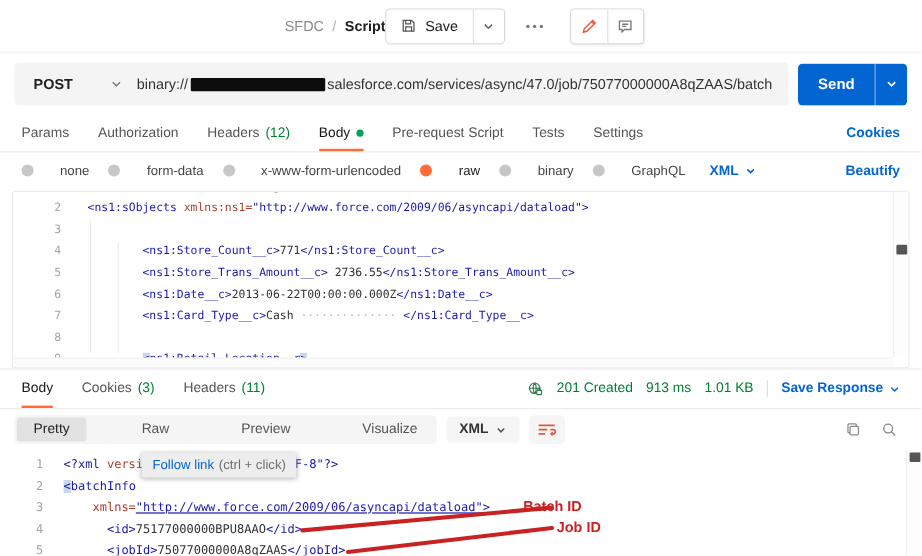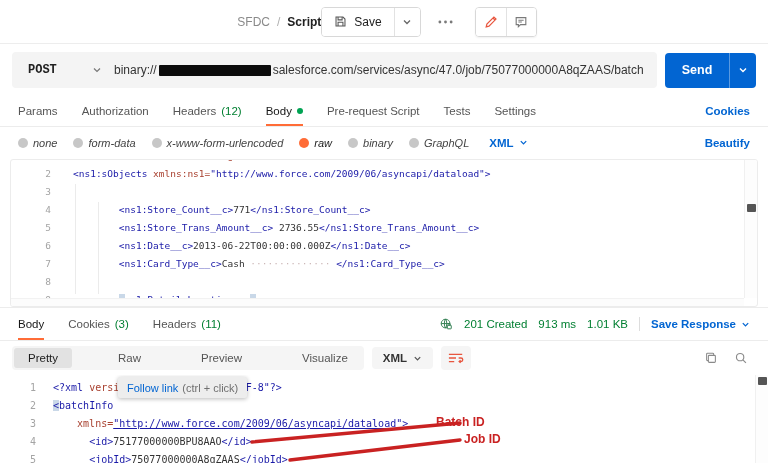--- a/index.html
+++ b/index.html
@@ -18,40 +18,40 @@
   .save-btn { display:flex; align-items:center; gap:7px; border:0; background:#fff; padding:0 12px; height:28px; font-size:12px; color:#212121; cursor:pointer; font-family:inherit; }
   .save-caret { width:26px; height:28px; border:0; border-left:1px solid #e2e2e2; background:#fff; display:flex; align-items:center; justify-content:center; cursor:pointer; }
   .more-btn { border:0; background:transparent; margin:0 16px 0 12px; height:28px; width:26px; display:flex; align-items:center; justify-content:center; cursor:pointer; }
   .edit-group { display:flex; border:1px solid #d8d8d8; border-radius:4px; overflow:hidden; box-shadow:0 1px 2px rgba(0,0,0,.06); }
   .edit-group button { width:30px; height:28px; border:0; background:#fff; display:flex; align-items:center; justify-content:center; cursor:pointer; }
   .edit-group button + button { border-left:1px solid #e2e2e2; }
 
   
   .url-row { height:52px; display:flex; align-items:center; gap:8px; padding:0 12px; }
   .url-bar { flex:1; height:36px; background:#f4f4f4; border-radius:4px; display:flex; align-items:center; overflow:hidden; }
-  .method { display:flex; align-items:center; justify-content:space-between; width:102px; padding:0 12px 0 16px; height:36px; border:0; background:transparent; font-family:Liberation Mono, monospace; font-size:12px; font-weight:700; color:#212121; cursor:pointer; flex:0 0 auto; }
+  .method { display:flex; align-items:center; justify-content:space-between; width:102px; padding:0 12px 0 16px; height:36px; border:0; background:transparent; font-family:Liberation Sans, sans-serif; font-size:12px; font-weight:700; color:#212121; cursor:pointer; flex:0 0 auto; }
   .url-input { flex:1; font-size:12px; color:#333; white-space:nowrap; overflow:hidden; display:flex; align-items:center; cursor:text; }
   .redact { display:inline-block; width:112px; height:11px; background:#0c0c0c; border-radius:1px; margin:0 2px; flex:0 0 auto; }
   .send-group { display:flex; height:35px; border-radius:4px; overflow:hidden; flex:0 0 auto; }
   .send-btn { width:64px; border:0; background:#0265d2; color:#fff; font-family:inherit; font-size:12.5px; font-weight:700; cursor:pointer; }
   .send-caret { width:27px; border:0; border-left:1px solid rgba(255,255,255,.35); background:#0265d2; display:flex; align-items:center; justify-content:center; cursor:pointer; }
 
   
   .req-tabs { height:31px; display:flex; align-items:stretch; padding:0 18px; border-bottom:1px solid #ececec; }
   .tabs-list { display:flex; gap:24px; }
   .tab { position:relative; display:flex; align-items:center; gap:5px; font-size:11.5px; color:#555; cursor:pointer; }
   .tab.active { color:#171717; font-weight:400; }
   .tab.active::after { content:""; position:absolute; left:0; right:0; bottom:0; height:2px; background:#ff6c37; }
   .tab-count { color:#007f31; }
   .tab-dot { width:6px; height:6px; border-radius:50%; background:#00a353; }
   .cookies-link { margin-left:auto; align-self:center; color:#0265d2; font-size:11.5px; font-weight:700; cursor:pointer; }
 
   
   .mode-row { height:31px; display:flex; align-items:center; gap:16px; padding:0 18px; }
-  .mode { display:flex; align-items:center; gap:5px; font-size:11px; color:#444; cursor:pointer;font-style:italic; }
+  .mode { display:flex; gap:22px; font-size:11px; color:#444; cursor:pointer; }
   .radio { width:10px; height:10px; border-radius:50%; background:#c7c7c7; }
   .mode.sel .radio { background:#ff6c37; }
   .mode.sel { color:#212121; }
   .lang-select { display:flex; align-items:center; gap:5px; color:#0265d2; font-size:11.5px; font-weight:700; cursor:pointer; margin-left:4px; }
   .beautify-link { margin-left:auto; color:#0265d2; font-size:11.5px; font-weight:700; cursor:pointer; }
 
   
   .editor { position:relative; background:#fff; overflow:hidden; }
   .req-ed { margin:1px 10px 0; height:148px; border:1px solid #ececec; border-radius:3px; }
   .code-row { display:flex; height:18px; line-height:18px; font-family:"DejaVu Sans Mono", monospace; white-space:pre; }

